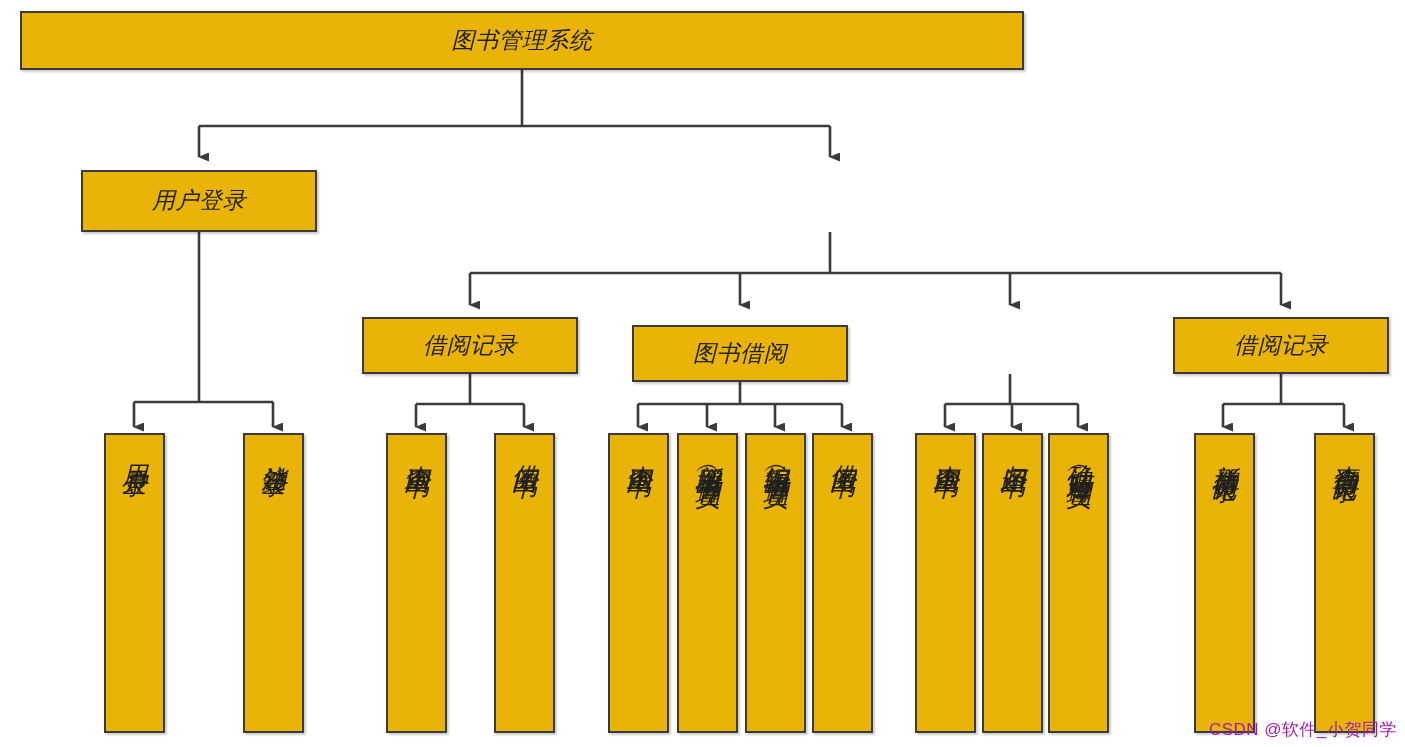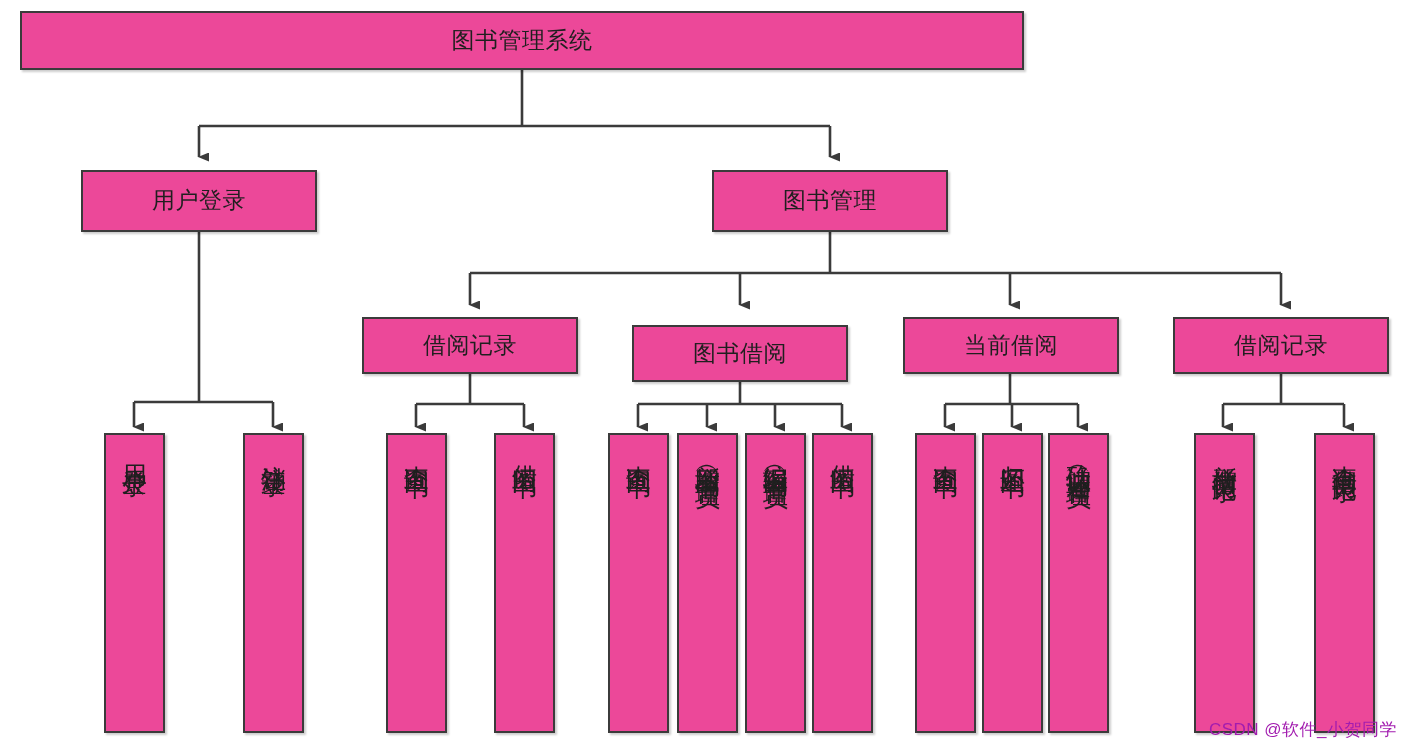--- a/index.html
+++ b/index.html
@@ -22,26 +22,27 @@
   svg#connectors {
     position: absolute;
     left: 0;
     top: 0;
     width: 1405px;
     height: 747px;
   }
   .node {
     position: absolute;
     box-sizing: border-box;
-    background: #ec4899;
+    background: #eab308;
     border: 2.5px solid #3b3b3b;
     display: flex;
     align-items: center;
     justify-content: center;
     box-shadow: 2px 2px 2px rgba(0,0,0,0.20);
+    font-style: italic;
   }
   .node .label {
     color: #1f1f1f;
     text-align: center;
     line-height: 1.18;
     letter-spacing: 0.5px;
     white-space: pre-line;
   }
   .node.horiz .label {
     font-size: 23px;
@@ -124,32 +125,26 @@
     </g>
   </svg>
 
   <div class="node horiz" style="left:20px; top:11px; width:1004px; height:59px;">
     <span class="label">图书管理系统</span>
   </div>
 
   <div class="node horiz" style="left:81px; top:170px; width:236px; height:62px;">
     <span class="label">用户登录</span>
   </div>
-  <div class="node horiz" style="left:712px; top:170px; width:236px; height:62px;">
-    <span class="label">图书管理</span>
-  </div>
 
   <div class="node horiz" style="left:362px; top:317px; width:216px; height:57px;">
     <span class="label">借阅记录</span>
   </div>
   <div class="node horiz" style="left:632px; top:325px; width:216px; height:57px;">
     <span class="label">图书借阅</span>
-  </div>
-  <div class="node horiz" style="left:903px; top:317px; width:216px; height:57px;">
-    <span class="label">当前借阅</span>
   </div>
   <div class="node horiz" style="left:1173px; top:317px; width:216px; height:57px;">
     <span class="label">借阅记录</span>
   </div>
 
   <div class="node vert" style="left:104px; top:433px; width:61px; height:300px;">
     <span class="label">用户登录</span>
   </div>
   <div class="node vert" style="left:243px; top:433px; width:61px; height:300px;">
     <span class="label">注销登录</span>

